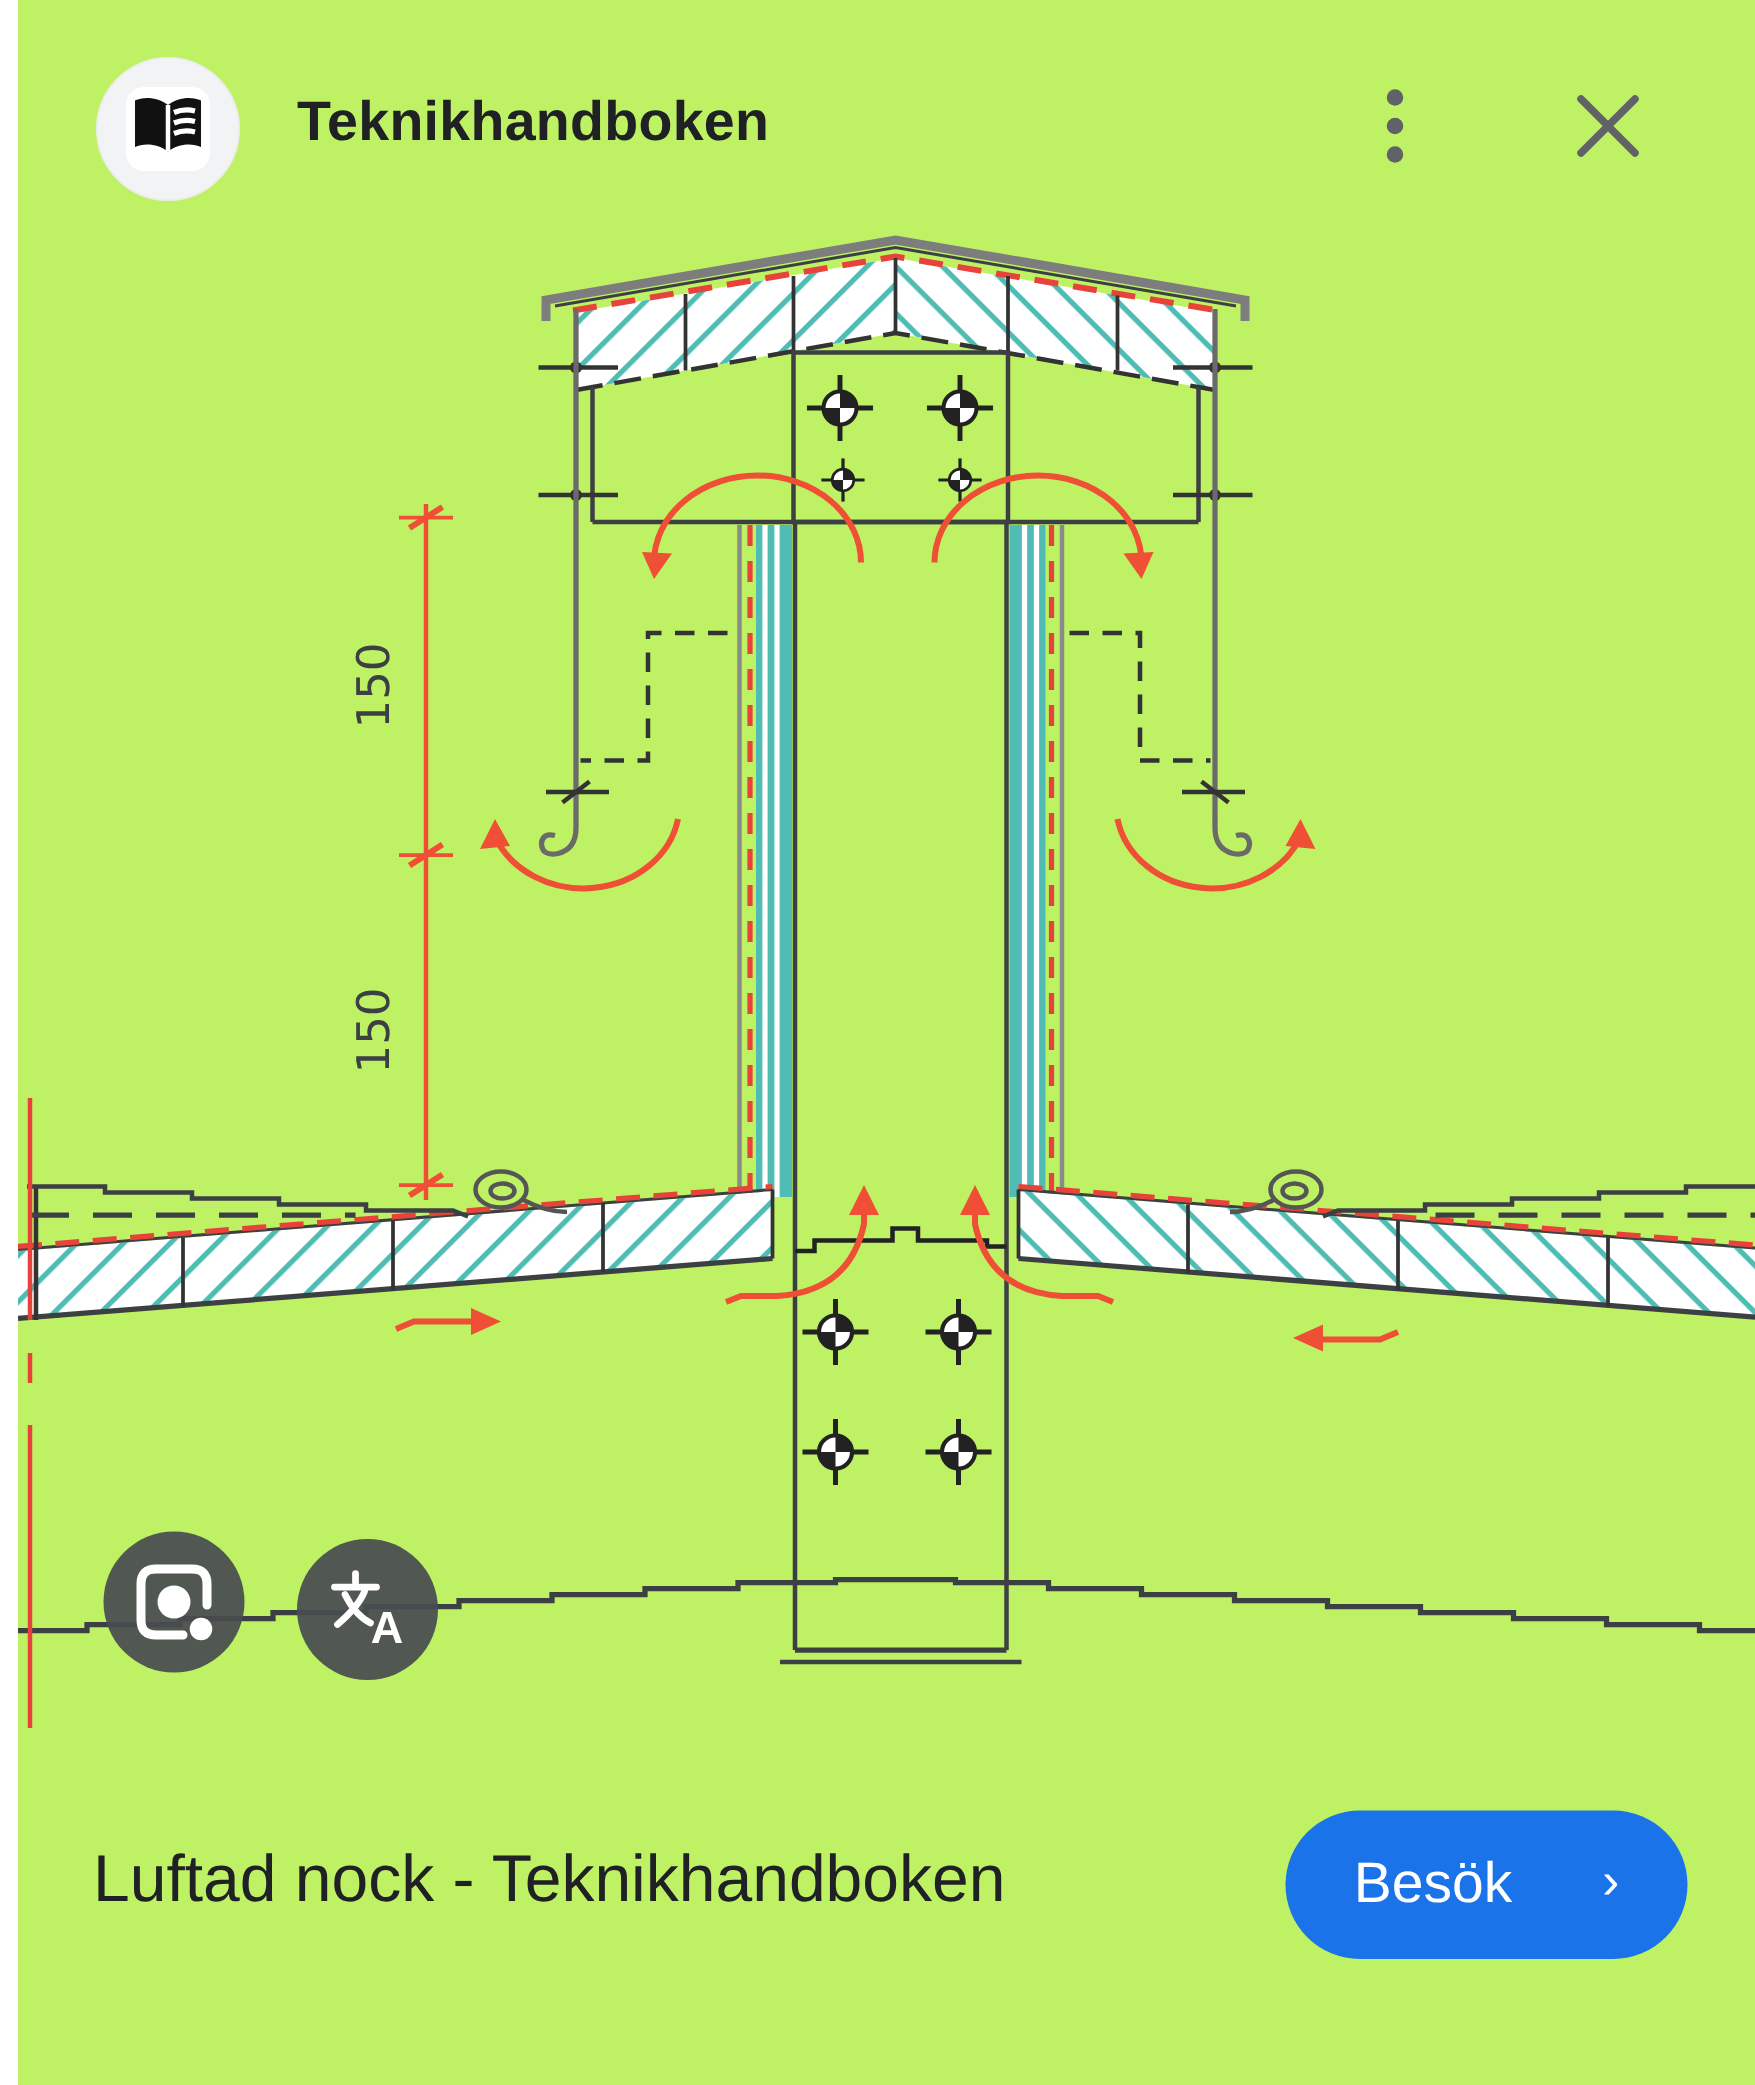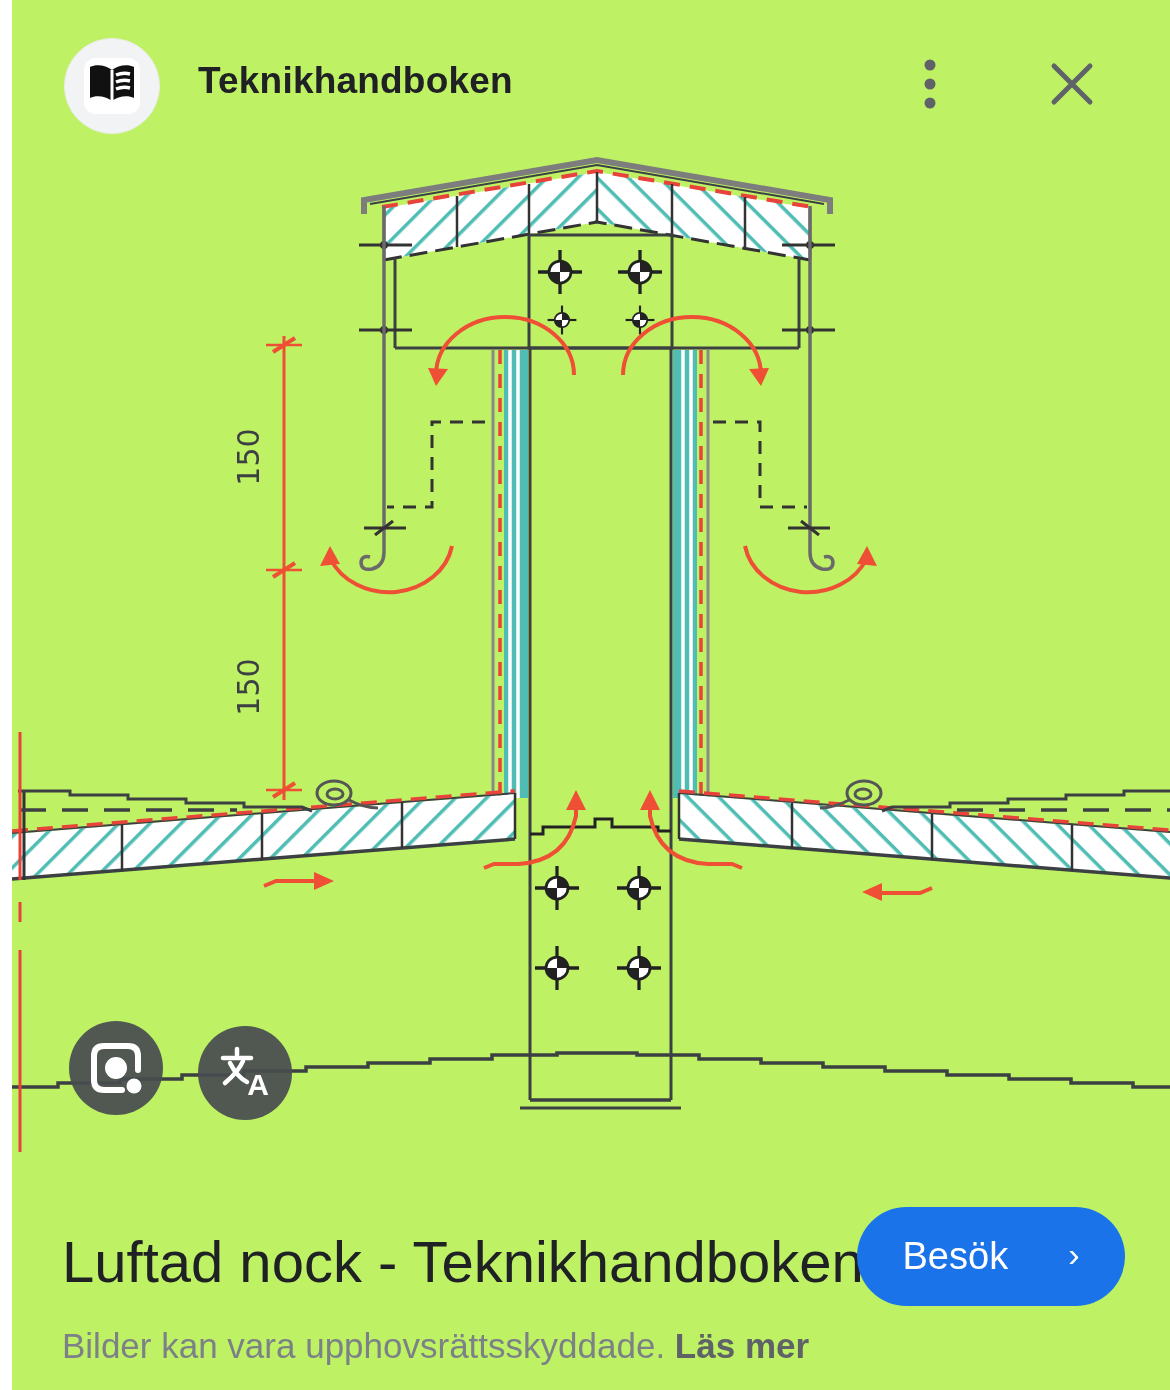--- a/index.html
+++ b/index.html
@@ -12,21 +12,21 @@
   .hdr-kebab{position:absolute;left:900px;top:56px;width:36px;height:56px;display:flex;align-items:center;justify-content:center;cursor:pointer;}
   .hdr-close{position:absolute;left:1032px;top:56px;width:56px;height:56px;display:flex;align-items:center;justify-content:center;cursor:pointer;}
   
   .stage{position:absolute;left:0;top:150px;width:1170px;height:1040px;}
   
   .ov-btn{position:absolute;width:94px;height:94px;border-radius:50%;
       background:rgba(72,76,80,.93);display:flex;align-items:center;justify-content:center;cursor:pointer;}
   .ov-lens{left:57px;top:1021px;}
   .ov-tr{left:186px;top:1026px;}
   
-  .ft-title{position:absolute;left:50px;top:1228px;font-size:58px;color:#202124;font-weight:400;}
+  .ft-title{position:absolute;left:50px;top:1228px;font-size:44px;color:#202124;font-weight:400;}
   .ft-visit{position:absolute;left:845px;top:1207px;width:268px;height:99px;border-radius:50px;
       background:#1a73e8;color:#fff;display:flex;align-items:center;justify-content:center;
       font-size:38px;font-weight:500;cursor:pointer;gap:46px;}
   .ft-visit .chev{margin-left:14px;font-size:34px;font-weight:400;position:relative;top:-2px;}
   .ft-copy{position:absolute;left:50px;top:1326px;font-size:35px;color:#7b8187;}
   .ft-copy b{color:#5f6368;font-weight:700;cursor:pointer;}
 </style>
 </head>
 <body>
 
@@ -243,18 +243,14 @@
       </g>
       <text x="13" y="22" text-anchor="middle" font-family="Liberation Sans, sans-serif" font-size="30" font-weight="bold" fill="#fff">A</text>
     </svg>
   </div>
 
   <div class="ft-title">Luftad nock - Teknikhandboken</div>
   <div class="ft-visit">
     <span>Besök</span>
     <span class="chev">›</span>
   </div>
-  <div class="ft-copy">
-    <span>Bilder kan vara upphovsrättsskyddade.</span>
-    <b>Läs mer</b>
-  </div>
 
 </div>
 
 </body></html>

